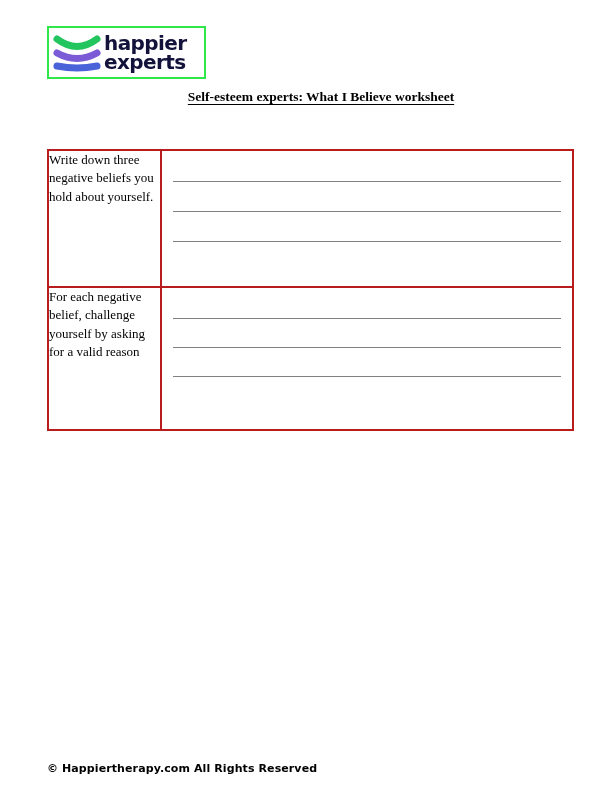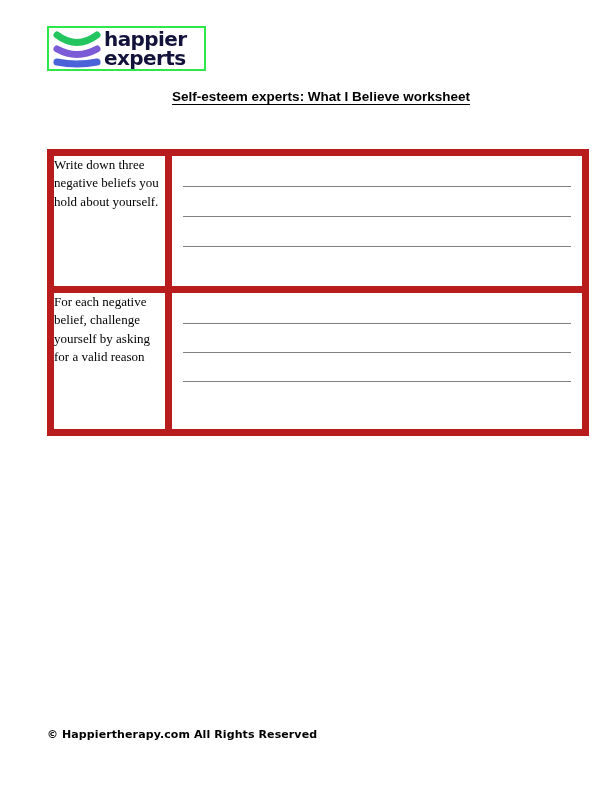--- a/index.html
+++ b/index.html
@@ -15,21 +15,21 @@
     color: #000000;
     overflow: hidden;
   }
 
   
   .logo-box {
     position: absolute;
     left: 47px;
     top: 26px;
     width: 159px;
-    height: 45px;
+    height: 53px;
     border: 2px solid #2ee84a;
     background: #ffffff;
     box-sizing: border-box;
     display: flex;
     align-items: center;
     padding-left: 4px;
   }
   .logo-mark {
     width: 48px;
     height: 42px;
@@ -53,40 +53,40 @@
 
   
   .sheet-title {
     position: absolute;
     left: 0;
     top: 89px;
     width: 616px;
     text-align: center;
     padding-left: 26px;
     box-sizing: border-box;
-    font-family: Liberation Sans, sans-serif;
+    font-family: Liberation Serif, serif;
     font-weight: bold;
     font-size: 13.5px;
     text-decoration: underline;
     text-underline-offset: 2.5px;
     color: #000000;
     white-space: nowrap;
   }
 
   
   .worksheet-table {
     position: absolute;
     left: 47px;
     top: 149px;
     width: 521px;
     border-collapse: collapse;
     table-layout: fixed;
   }
   .worksheet-table td {
-    border: 7px solid #b91c1c;
+    border: 2px solid #b91c1c;
     vertical-align: top;
     padding: 0;
   }
   .prompt-cell {
     width: 111px;
     padding: 11px 6px 4px 7px;
     font-size: 13px;
     line-height: 1.42;
     overflow: hidden;
   }
@@ -114,21 +114,21 @@
 
   .lines-pad-a { padding-top: 30px; }
   .lines-pad-b { padding-top: 47px; }
   .line-gap-a > .write-line + .write-line { margin-top: 29px; }
   .line-gap-b > .write-line + .write-line { margin-top: 28px; }
 
   
   .footer-note {
     position: absolute;
     left: 47px;
-    top: 728px;
+    top: 762px;
     font-family: "DejaVu Sans", "Liberation Sans", sans-serif;
     font-weight: bold;
     font-size: 11px;
     color: #000000;
     letter-spacing: 0.1px;
     text-align: right;
   }
 </style>
 </head>
 <body>

